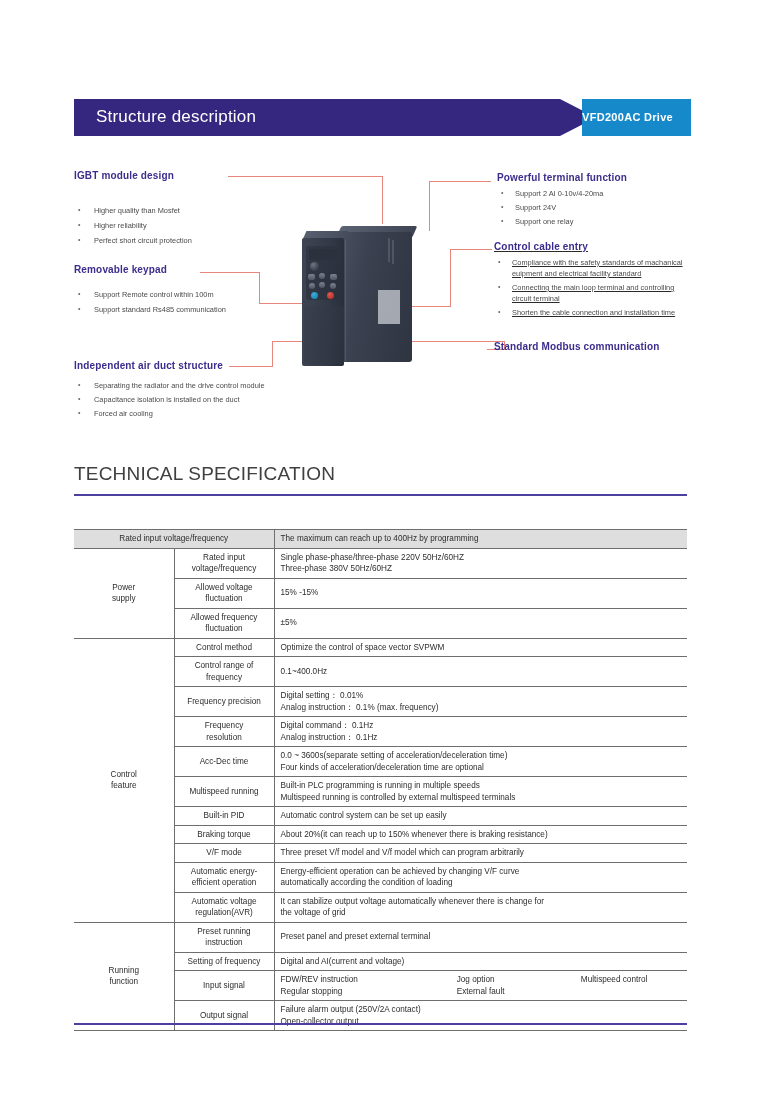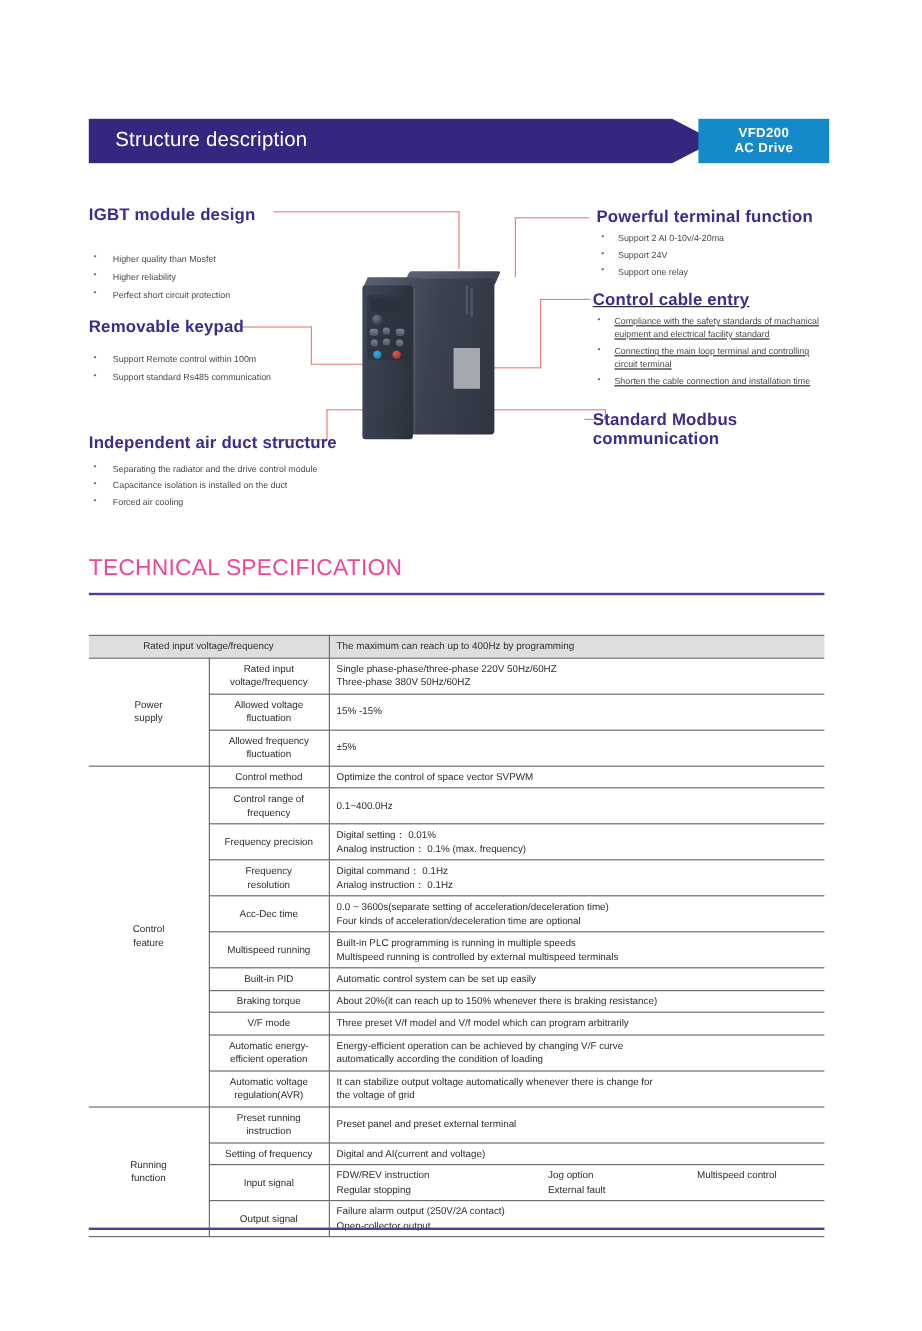--- a/index.html
+++ b/index.html
@@ -49,37 +49,37 @@
     position: absolute;
     left: 508px; top: 0;
     width: 109px; height: 37px;
     background: #1689ca;
   }
   .banner-blue-inner {
     position: absolute;
     left: 508px; top: 0;
     width: 109px; height: 37px;
     display: flex;
-    flex-direction: column;
-    justify-content: center;
+    flex-direction: row;
+    justify-content: flex-start;
     align-items: center;
   }
   .banner-blue-inner span {
     color: #ffffff;
     font-weight: bold;
     font-size: 11px;
     line-height: 13px;
     letter-spacing: .3px;
   }
 
   
   .callout { position: absolute; }
   .callout h3 {
     margin: 0 0 3px 0;
-    font-size: 14px;
+    font-size: 10px;
     font-weight: bold;
     color: #3b2d8c;
     letter-spacing: .15px;
   }
   .callout ul {
     margin: 0;
     padding: 0;
     list-style: none;
   }
   .callout li {
@@ -213,21 +213,21 @@
     position: absolute;
     background: rgba(255,255,255,.10);
   }
 
   
   .spec-title {
     position: absolute;
     left: 74px;
     top: 463px;
     font-size: 19px;
-    color: #ec4899;
+    color: #404040;
     letter-spacing: .2px;
     font-weight: 400;
   }
   .spec-wrap {
     position: absolute;
     left: 74px;
     top: 496px;
     width: 613px;
   }
   table.spec {

